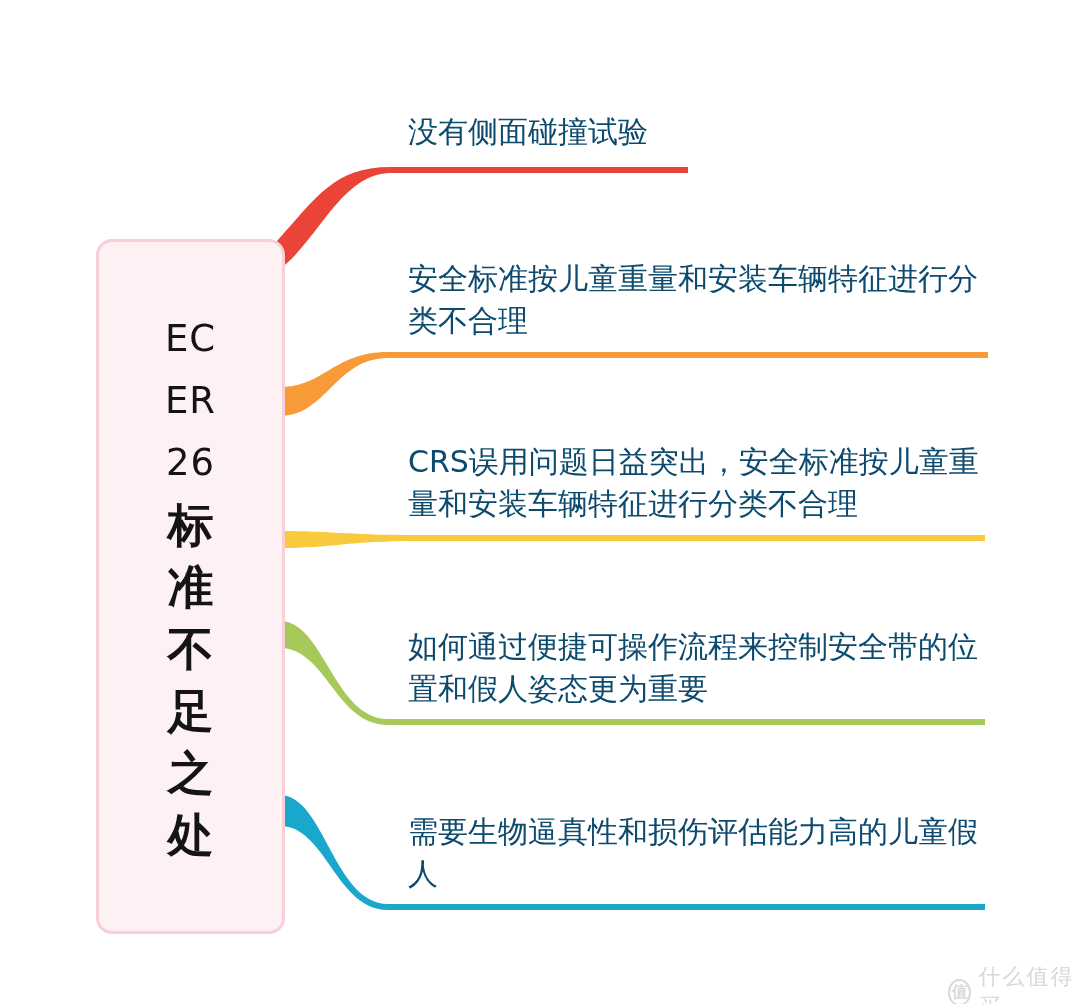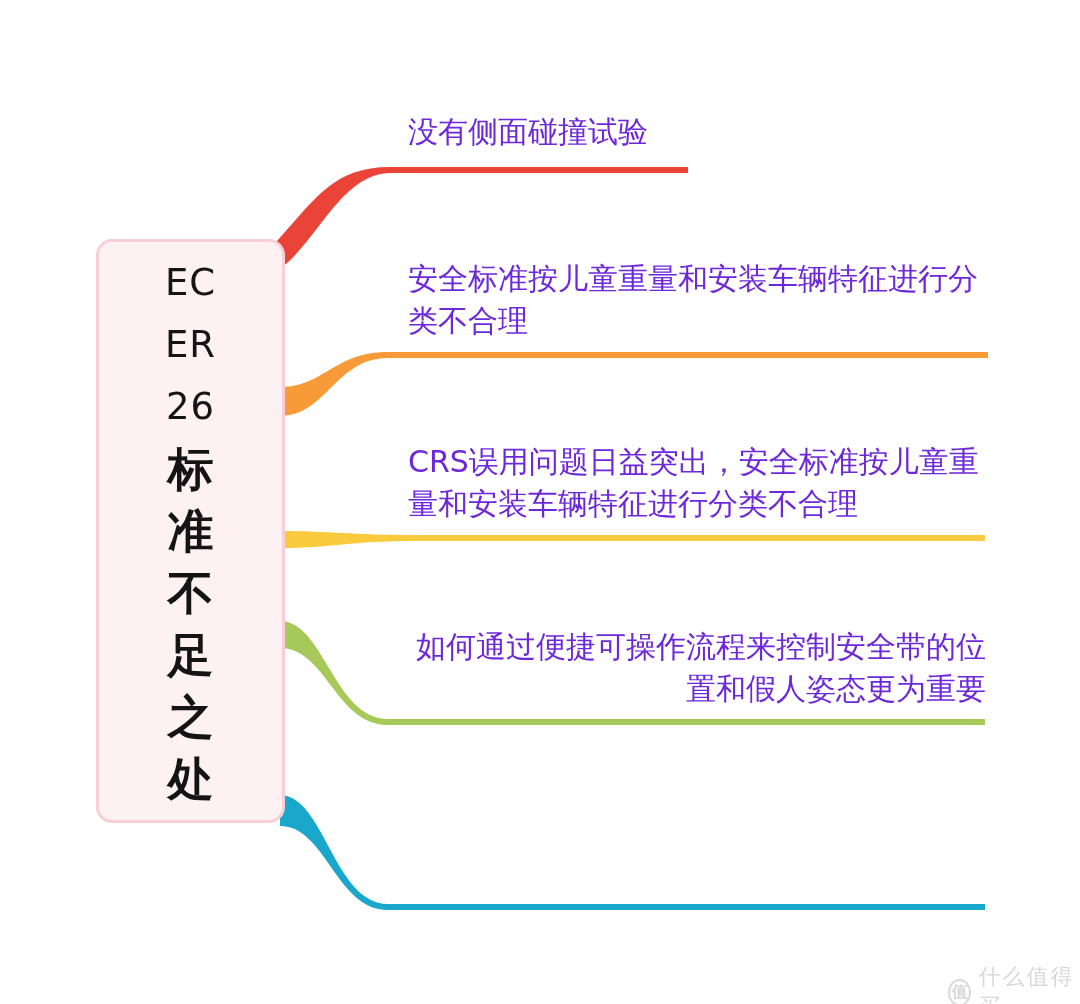--- a/index.html
+++ b/index.html
@@ -17,21 +17,21 @@
   .connectors {
     position: absolute;
     left: 0; top: 0;
     width: 1080px; height: 1004px;
     z-index: 1;
   }
 
   .root-node {
     position: absolute;
     left: 96px; top: 239px;
-    width: 189px; height: 584px;
+    width: 189px; height: 695px;
     background: #fdf1f4;
     border: 3px solid #f8ced8;
     border-radius: 16px;
     z-index: 2;
     display: flex;
     flex-direction: column;
     align-items: center;
     justify-content: center;
   }
   .root-node .line {
@@ -49,28 +49,28 @@
     font-size: 46px;
     font-weight: 700;
   }
 
   .branch-text {
     position: absolute;
     left: 408px;
     width: 578px;
     font-size: 30px;
     line-height: 42px;
-    color: #6d28d9;
+    color: #0c4a6e;
     z-index: 2;
     word-break: break-word;
   }
   .b0 { top: 111px; }
   .b1 { top: 258px; }
   .b2 { top: 441px; }
-  .b3 { top: 626px; text-align: right; }
+  .b3 { top: 626px; }
   .b4 { top: 811px; }
 
   .watermark {
     position: absolute;
     left: 948px; top: 962px;
     display: flex;
     align-items: center;
     gap: 7px;
     color: #d9d9d9;
     z-index: 2;
@@ -112,19 +112,20 @@
     <span class="line cjk">不</span>
     <span class="line cjk">足</span>
     <span class="line cjk">之</span>
     <span class="line cjk">处</span>
   </div>
 
   <div class="branch-text b0">没有侧面碰撞试验</div>
   <div class="branch-text b1">安全标准按儿童重量和安装车辆特征进行分类不合理</div>
   <div class="branch-text b2">CRS误用问题日益突出，安全标准按儿童重量和安装车辆特征进行分类不合理</div>
   <div class="branch-text b3">如何通过便捷可操作流程来控制安全带的位置和假人姿态更为重要</div>
+  <div class="branch-text b4">需要生物逼真性和损伤评估能力高的儿童假人</div>
 
   <div class="watermark">
     <span class="wm-badge">值</span>
     <span class="wm-text">什么值得买</span>
   </div>
 
 </div>
 
 </body></html>

